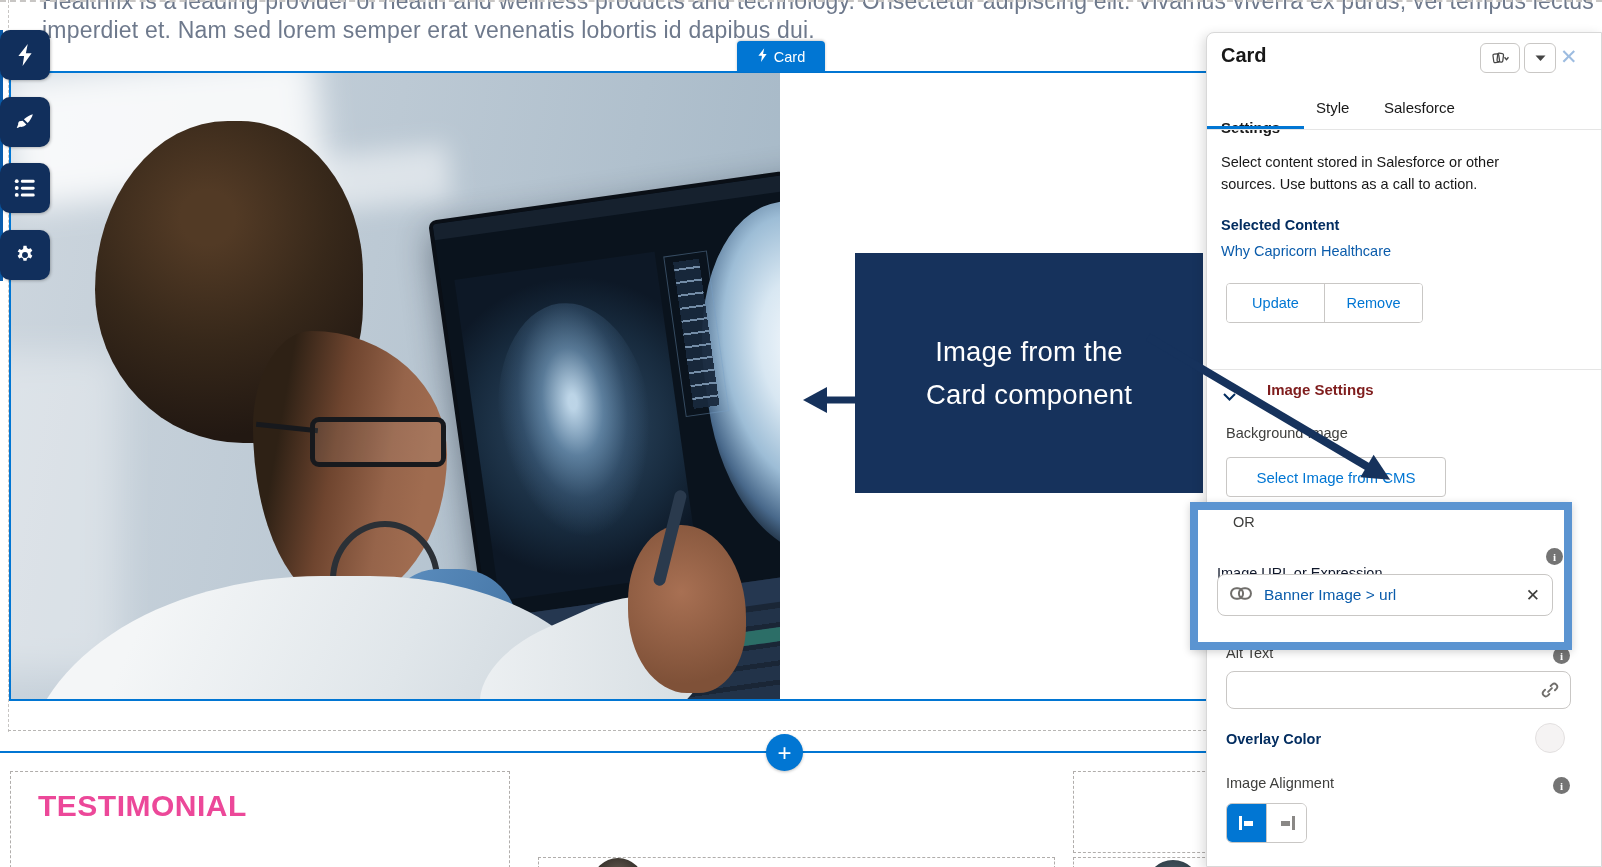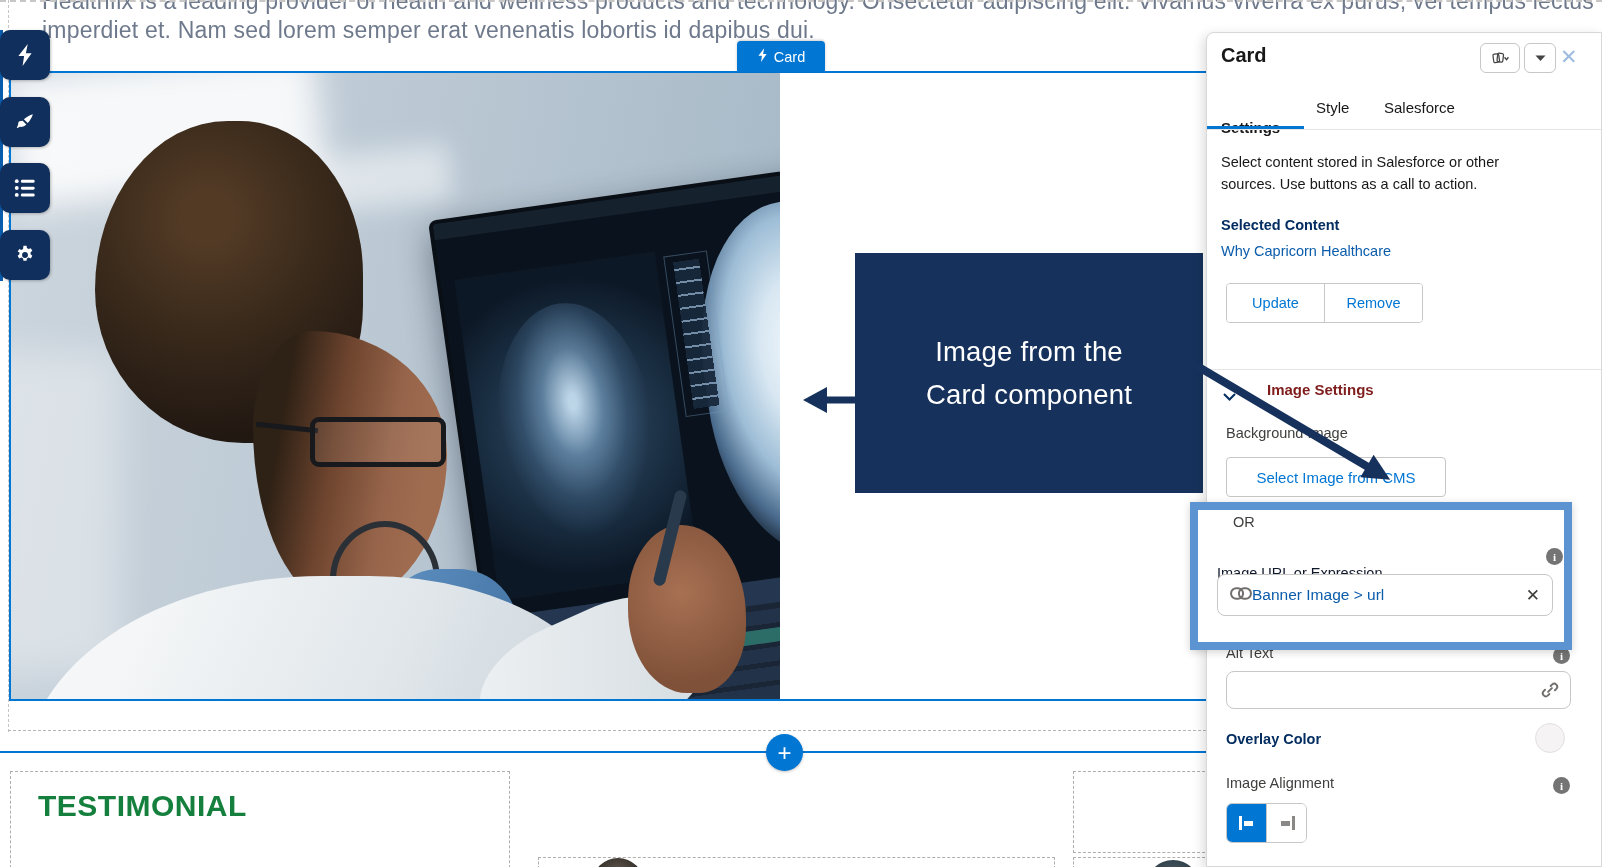--- a/index.html
+++ b/index.html
@@ -68,21 +68,21 @@
     background:radial-gradient(circle at 45% 40%,#a87053,#7f5138 76%);}
   .w-pen{left:654px;top:416px;width:12px;height:98px;border-radius:6px;background:#2a3a4d;transform:rotate(14deg);}
 
   
   .row-dashed{left:8px;top:730px;width:1198px;height:0;border-top:1px dashed #b8b6b4;}
   .divider-line{left:0;top:751px;width:1206px;height:0;border-top:2.5px solid #0176d3;}
   .add-btn{left:766px;top:734px;width:37px;height:37px;border-radius:50%;background:#0176d3;color:#fff;
     display:flex;align-items:center;justify-content:center;font-size:24px;font-weight:400;box-shadow:0 1px 3px rgba(0,0,0,.25);}
   .dbox{border:1px dashed #b0adab;background:#fff;}
   .box-testimonial{left:10px;top:771px;width:498px;height:110px;}
-  .testimonial-title{left:38px;top:789px;font-size:30px;font-weight:800;letter-spacing:.5px;color:#15803d;}
+  .testimonial-title{left:38px;top:789px;font-size:30px;font-weight:800;letter-spacing:.5px;color:#ec4899;}
   .box-content{left:538px;top:771px;width:515px;height:80px;display:flex;align-items:center;justify-content:center;}
   .content-region-label{color:#706e6b;font-size:21px;font-style:italic;}
   .box-content2{left:538px;top:857px;width:515px;height:20px;border-bottom:none;}
   .box-right{left:1073px;top:771px;width:140px;height:80px;}
   .box-right2{left:1073px;top:857px;width:140px;height:20px;border-bottom:none;}
   .avatar1{left:592px;top:858px;width:52px;height:52px;border-radius:50%;
     background:radial-gradient(circle at 50% 35%,#6b6156,#23201c 70%);}
   .avatar2{left:1146px;top:860px;width:54px;height:54px;border-radius:50%;
     background:radial-gradient(circle at 50% 35%,#51636d,#22313a 70%);}
 
@@ -144,21 +144,21 @@
   .ii-url{left:348px;top:38px;}
   .ii-alt{left:346px;top:614px;}
   .ii-align{left:346px;top:744px;}
 
   
   .highlight-box{left:1190px;top:502px;width:382px;height:148px;border:8px solid #5b94d1;background:#fff;
     z-index:20;box-sizing:border-box;box-shadow:0 2px 8px rgba(0,0,0,.18);}
   .hb-or{left:35px;top:4px;font-size:14.5px;color:#3e3e3c;}
   .hb-label{left:19px;top:36px;font-size:14.5px;color:#0f172a;margin-top:19px;}
   .hb-pill{left:19px;top:64px;width:336px;height:42px;border:1px solid #c9c7c5;border-radius:8px;background:#fff;
-    display:flex;align-items:center;box-sizing:border-box;padding:0 12px;}
+    display:flex;align-items:center;box-sizing:border-box;padding:0 12px;gap:12px;}
   .hb-pill-text{color:#0b5cab;font-size:15.5px;flex:1;}
   .hb-x{color:#3e3e3c;font-size:17px;}
 
   .glyph-x{font-family:"DejaVu Sans",sans-serif;}
   
   .ag{position:relative;width:16px;height:14px;}
   .ag .bar{position:absolute;top:0;width:3px;height:14px;}
   .ag .dash{position:absolute;top:4.5px;width:9px;height:5px;}
   .ag-left .bar{left:0;background:#fff;}
   .ag-left .dash{left:5px;background:#fff;}

